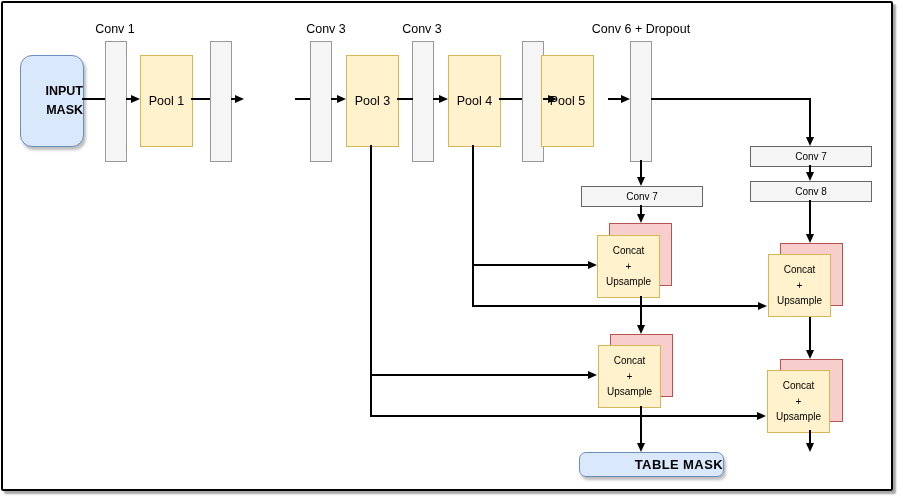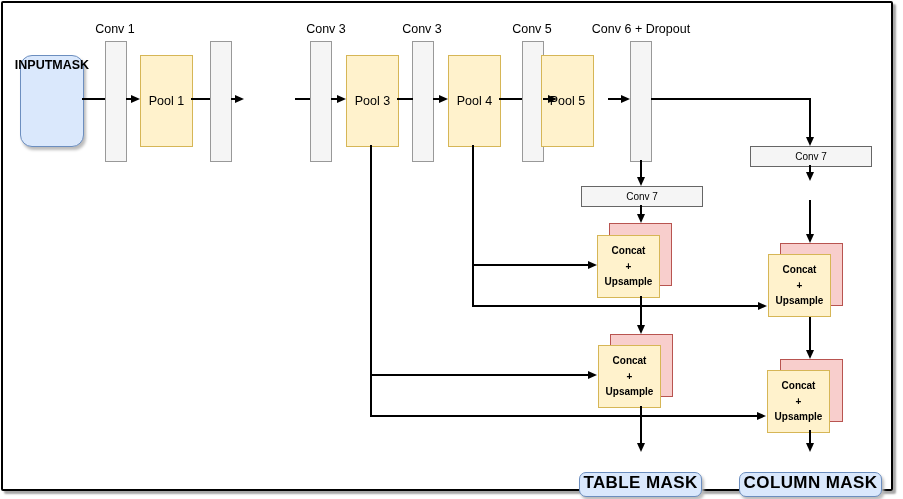--- a/index.html
+++ b/index.html
@@ -31,29 +31,29 @@
     display:flex; align-items:center; justify-content:center; font-size:10px;
   }
   .cback {
     position:absolute; width:61px; height:61px;
     background:var(--concat-back-fill,#f8cecc); border:1px solid var(--concat-back-stroke,#b85450);
   }
   .cfront {
     position:absolute; width:61px; height:61px;
     background:var(--pool-fill,#fff2cc); border:1px solid var(--pool-stroke,#d6b656);
     display:flex; flex-direction:column; align-items:center; justify-content:center;
-    font-size:10px; line-height:1.55; text-align:center;font-weight:bold;
+    font-size:10px; line-height:1.55; text-align:center;
   }
   .ionode {
     position:absolute; background:var(--io-fill,#dae8fc); border:1px solid var(--io-stroke,#6c8ebf);
-    display:flex; flex-direction:row; align-items:flex-start; justify-content:center;
+    display:flex; flex-direction:column; align-items:flex-end; justify-content:center;
     font-weight:bold; box-shadow:2px 3px 3px #bcbcbc;
   }
   .input { left:20px; top:55px; width:62px; height:90px; border-radius:12px; font-size:12.5px; line-height:1.5; }
-  .mask  { height:23px; top:472px; border-radius:7px; font-size:17px; letter-spacing:.4px; }
+  .mask  { height:23px; top:452px; border-radius:7px; font-size:13px; letter-spacing:.4px;padding-left:22px; }
   .hline { position:absolute; height:1.5px; background:var(--line,#000); }
   .vline { position:absolute; width:1.5px;  background:var(--line,#000); }
   .ar { position:absolute; width:0; height:0;
         border-top:4px solid transparent; border-bottom:4px solid transparent;
         border-left:9px solid var(--line,#000); }
   .ad { position:absolute; width:0; height:0;
         border-left:4px solid transparent; border-right:4px solid transparent;
         border-top:9px solid var(--line,#000); }
 </style>
 </head>
@@ -63,37 +63,37 @@
   <div class="frame"></div>
 
   <div class="ionode input">
     <span>INPUT</span>
     <span>MASK</span>
   </div>
 
   <div class="lbl" style="left:45px">Conv 1</div>
   <div class="lbl" style="left:256px">Conv 3</div>
   <div class="lbl" style="left:352px">Conv 3</div>
-  <div class="lbl" style="left:462px">Conv 5</div>
   <div class="lbl" style="left:571px">Conv 6 + Dropout</div>
 
   <div class="vconv" style="left:105px"></div>
   <div class="vconv" style="left:210px"></div>
   <div class="vconv" style="left:310px"></div>
   <div class="vconv" style="left:412px"></div>
   <div class="vconv" style="left:522px"></div>
   <div class="vconv" style="left:630px"></div>
 
   <div class="pool" style="left:140px">Pool 1</div>
   <div class="pool" style="left:346px">Pool 3</div>
   <div class="pool" style="left:448px">Pool 4</div>
   <div class="pool" style="left:541px">Pool 5</div>
 
   <div class="hbox" style="left:581px; top:186px">Conv 7</div>
   <div class="hbox" style="left:750px; top:146px">Conv 7</div>
+  <div class="hbox" style="left:750px; top:181px">Conv 8</div>
 
   <div class="cback" style="left:609px; top:223px"></div>
   <div class="cfront" style="left:597px; top:235px">
     <span>Concat</span>
     <span>+</span>
     <span>Upsample</span>
   </div>
 
   <div class="cback" style="left:610px; top:334px"></div>
   <div class="cfront" style="left:598px; top:345px">
@@ -110,21 +110,20 @@
   </div>
 
   <div class="cback" style="left:780px; top:359px"></div>
   <div class="cfront" style="left:767px; top:370px">
     <span>Concat</span>
     <span>+</span>
     <span>Upsample</span>
   </div>
 
   <div class="ionode mask" style="left:579px; width:121px">TABLE MASK</div>
-  <div class="ionode mask" style="left:739px; width:141px">COLUMN MASK</div>
 
   <div class="hline" style="left:82px;  top:98px; width:23px"></div>
   <div class="hline" style="left:126px; top:98px; width:6px"></div>
   <div class="hline" style="left:191px; top:98px; width:19px"></div>
   <div class="hline" style="left:231px; top:98px; width:5px"></div>
   <div class="hline" style="left:295px; top:98px; width:15px"></div>
   <div class="hline" style="left:331px; top:98px; width:7px"></div>
   <div class="hline" style="left:397px; top:98px; width:16px"></div>
   <div class="hline" style="left:433px; top:98px; width:7px"></div>
   <div class="hline" style="left:499px; top:98px; width:23px"></div>

